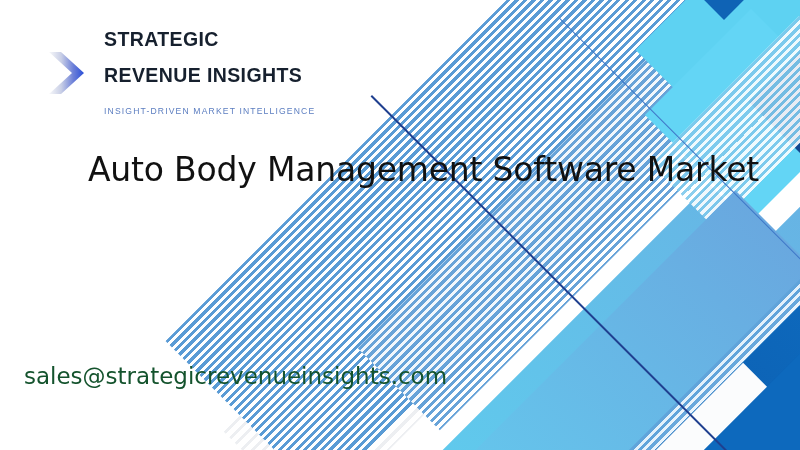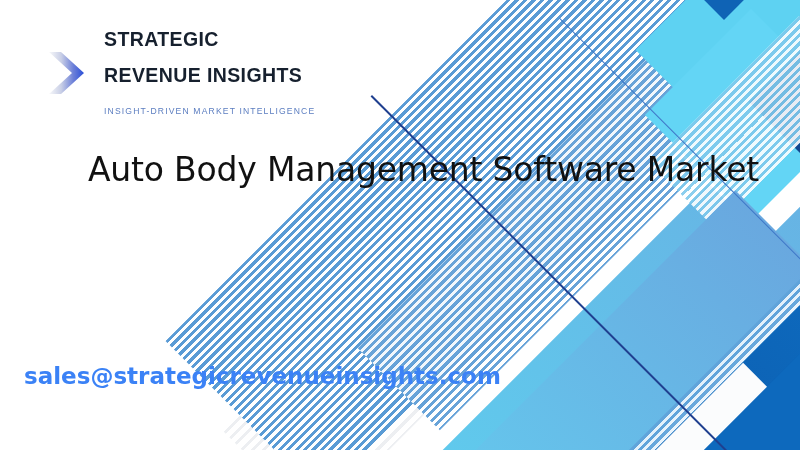--- a/index.html
+++ b/index.html
@@ -230,22 +230,22 @@
     letter-spacing: -.2px;
     white-space: nowrap;
     z-index: 5;
     margin-left: 28px;
   }
   .email {
     position: absolute;
     left: 24px; top: 363px;
     font-family: "DejaVu Sans", sans-serif;
     font-size: 23px;
-    font-weight: bold;
-    color: #3b82f6;
+    font-weight: normal;
+    color: #14532d;
     white-space: nowrap;
     z-index: 5;
   }
 </style>
 </head>
 <body>
 
 <div class="cover">
 
   <div class="graphic">

